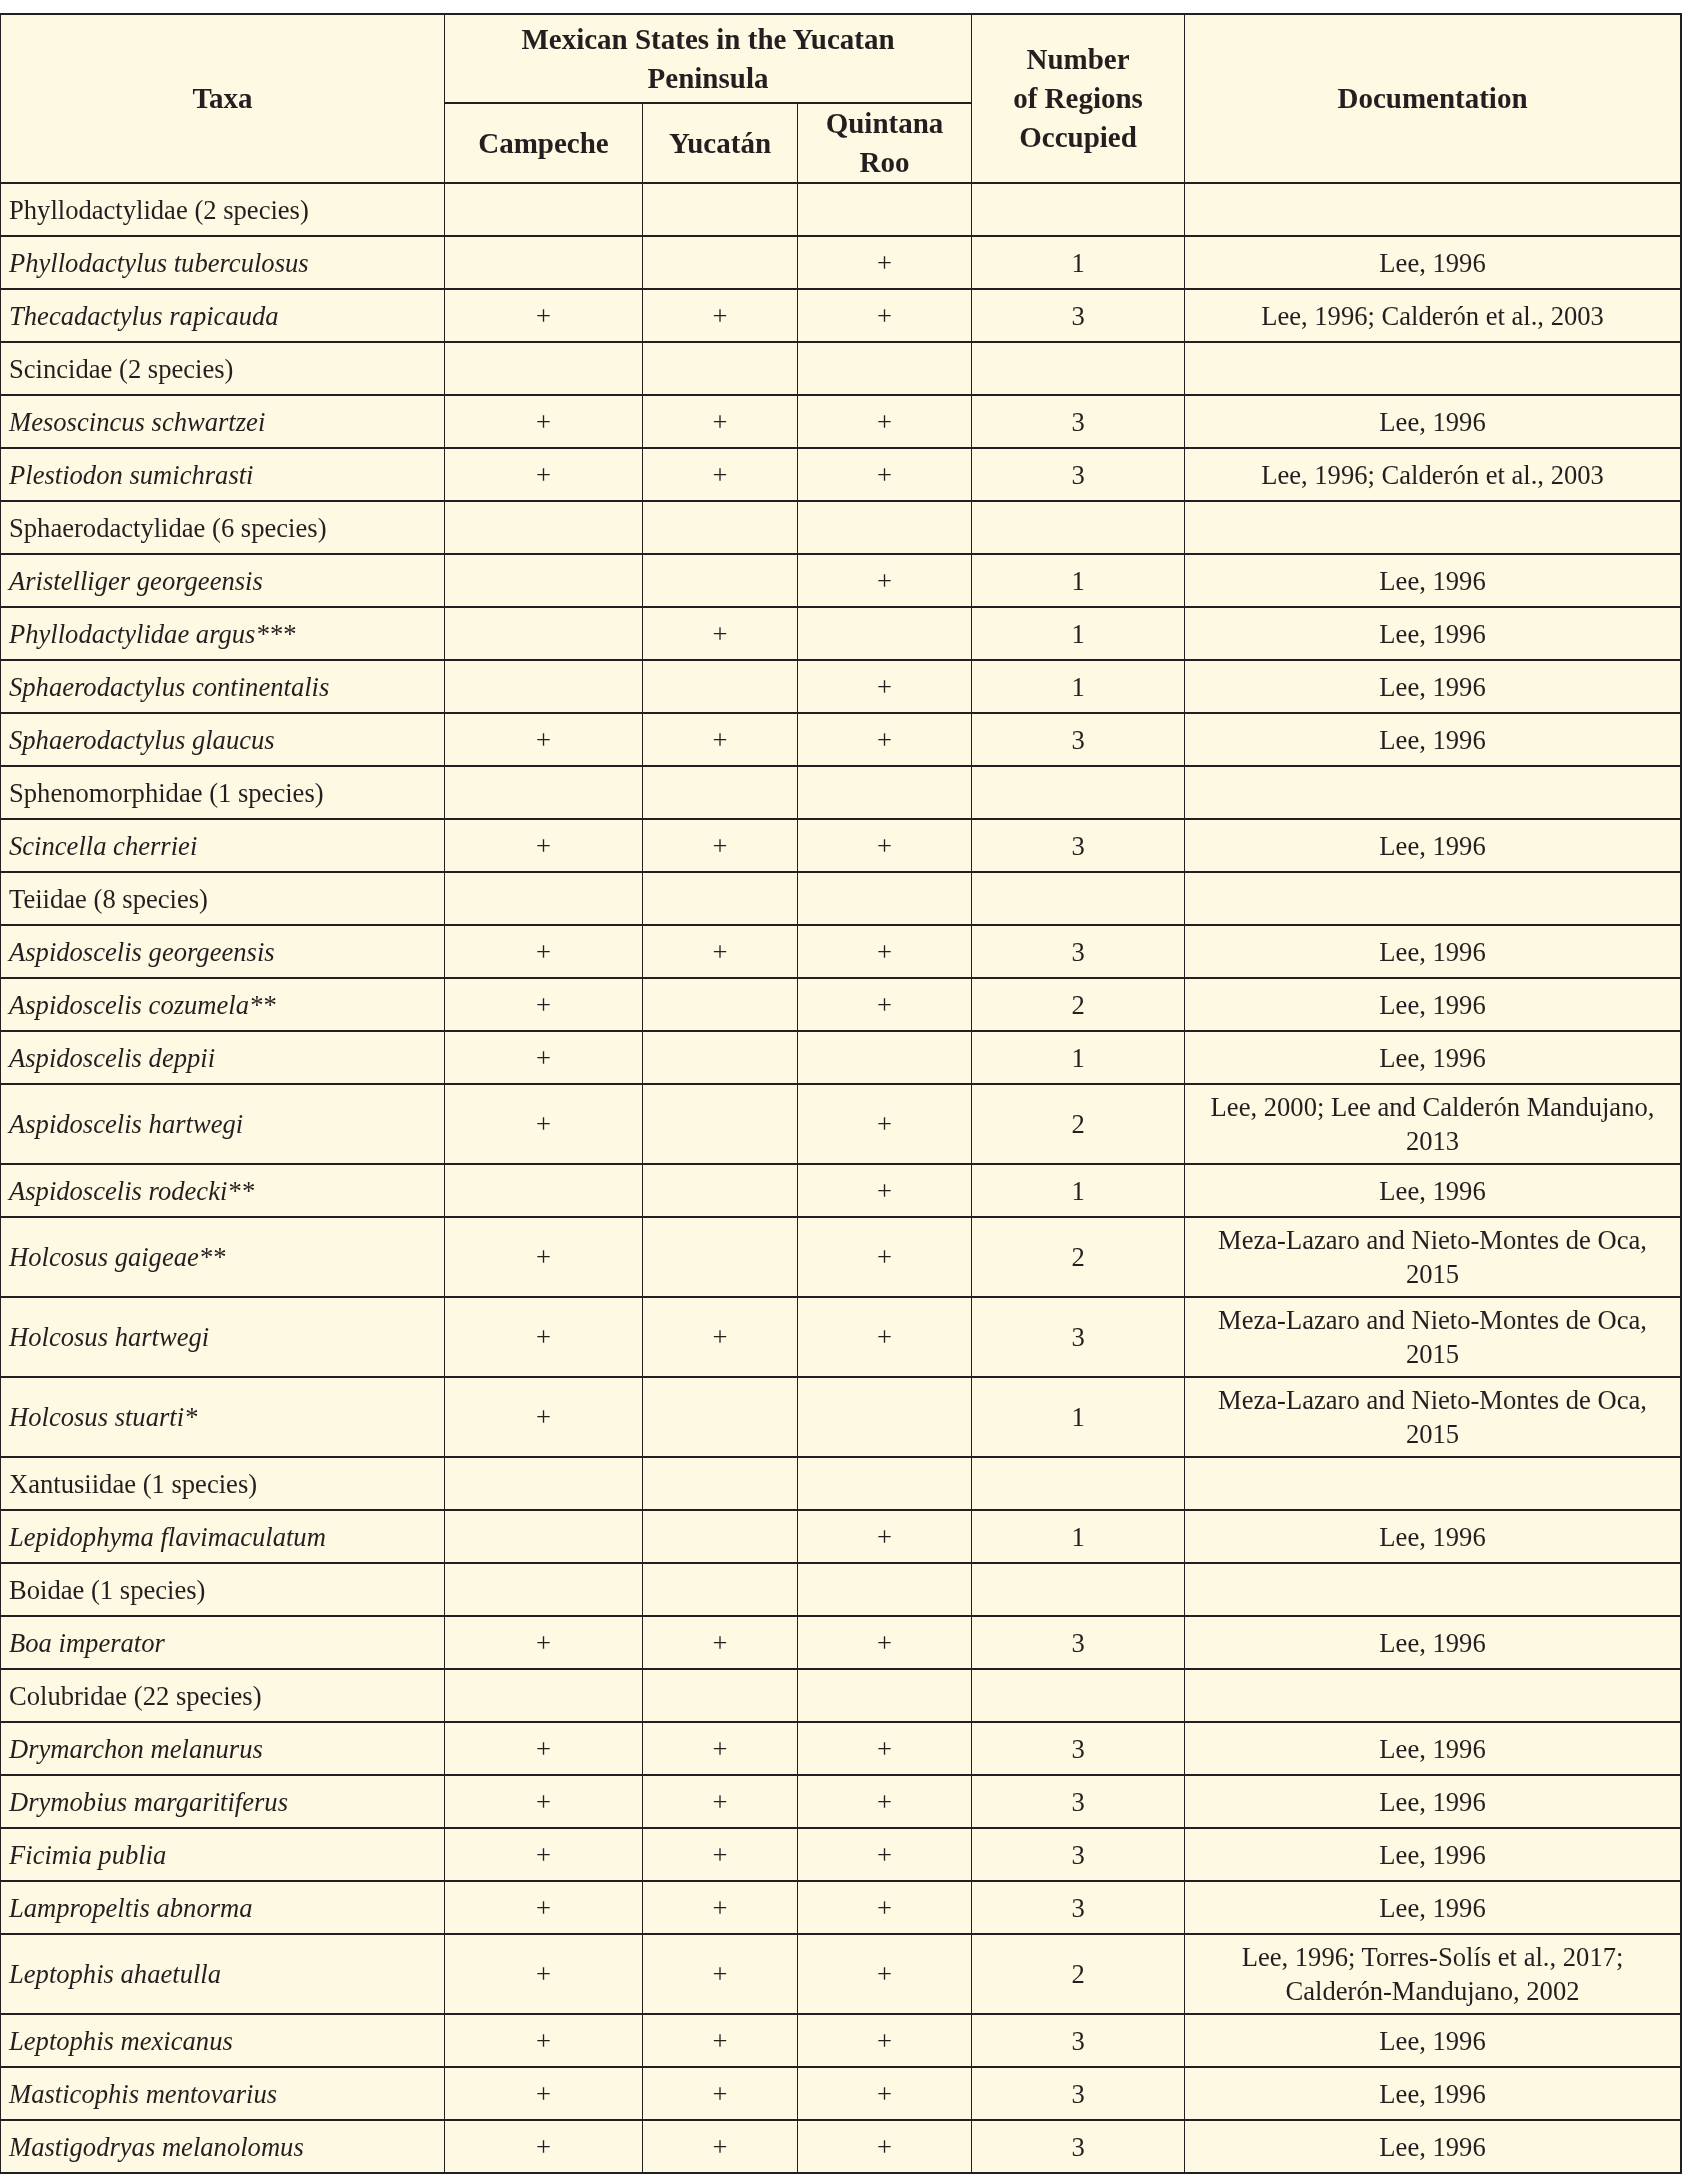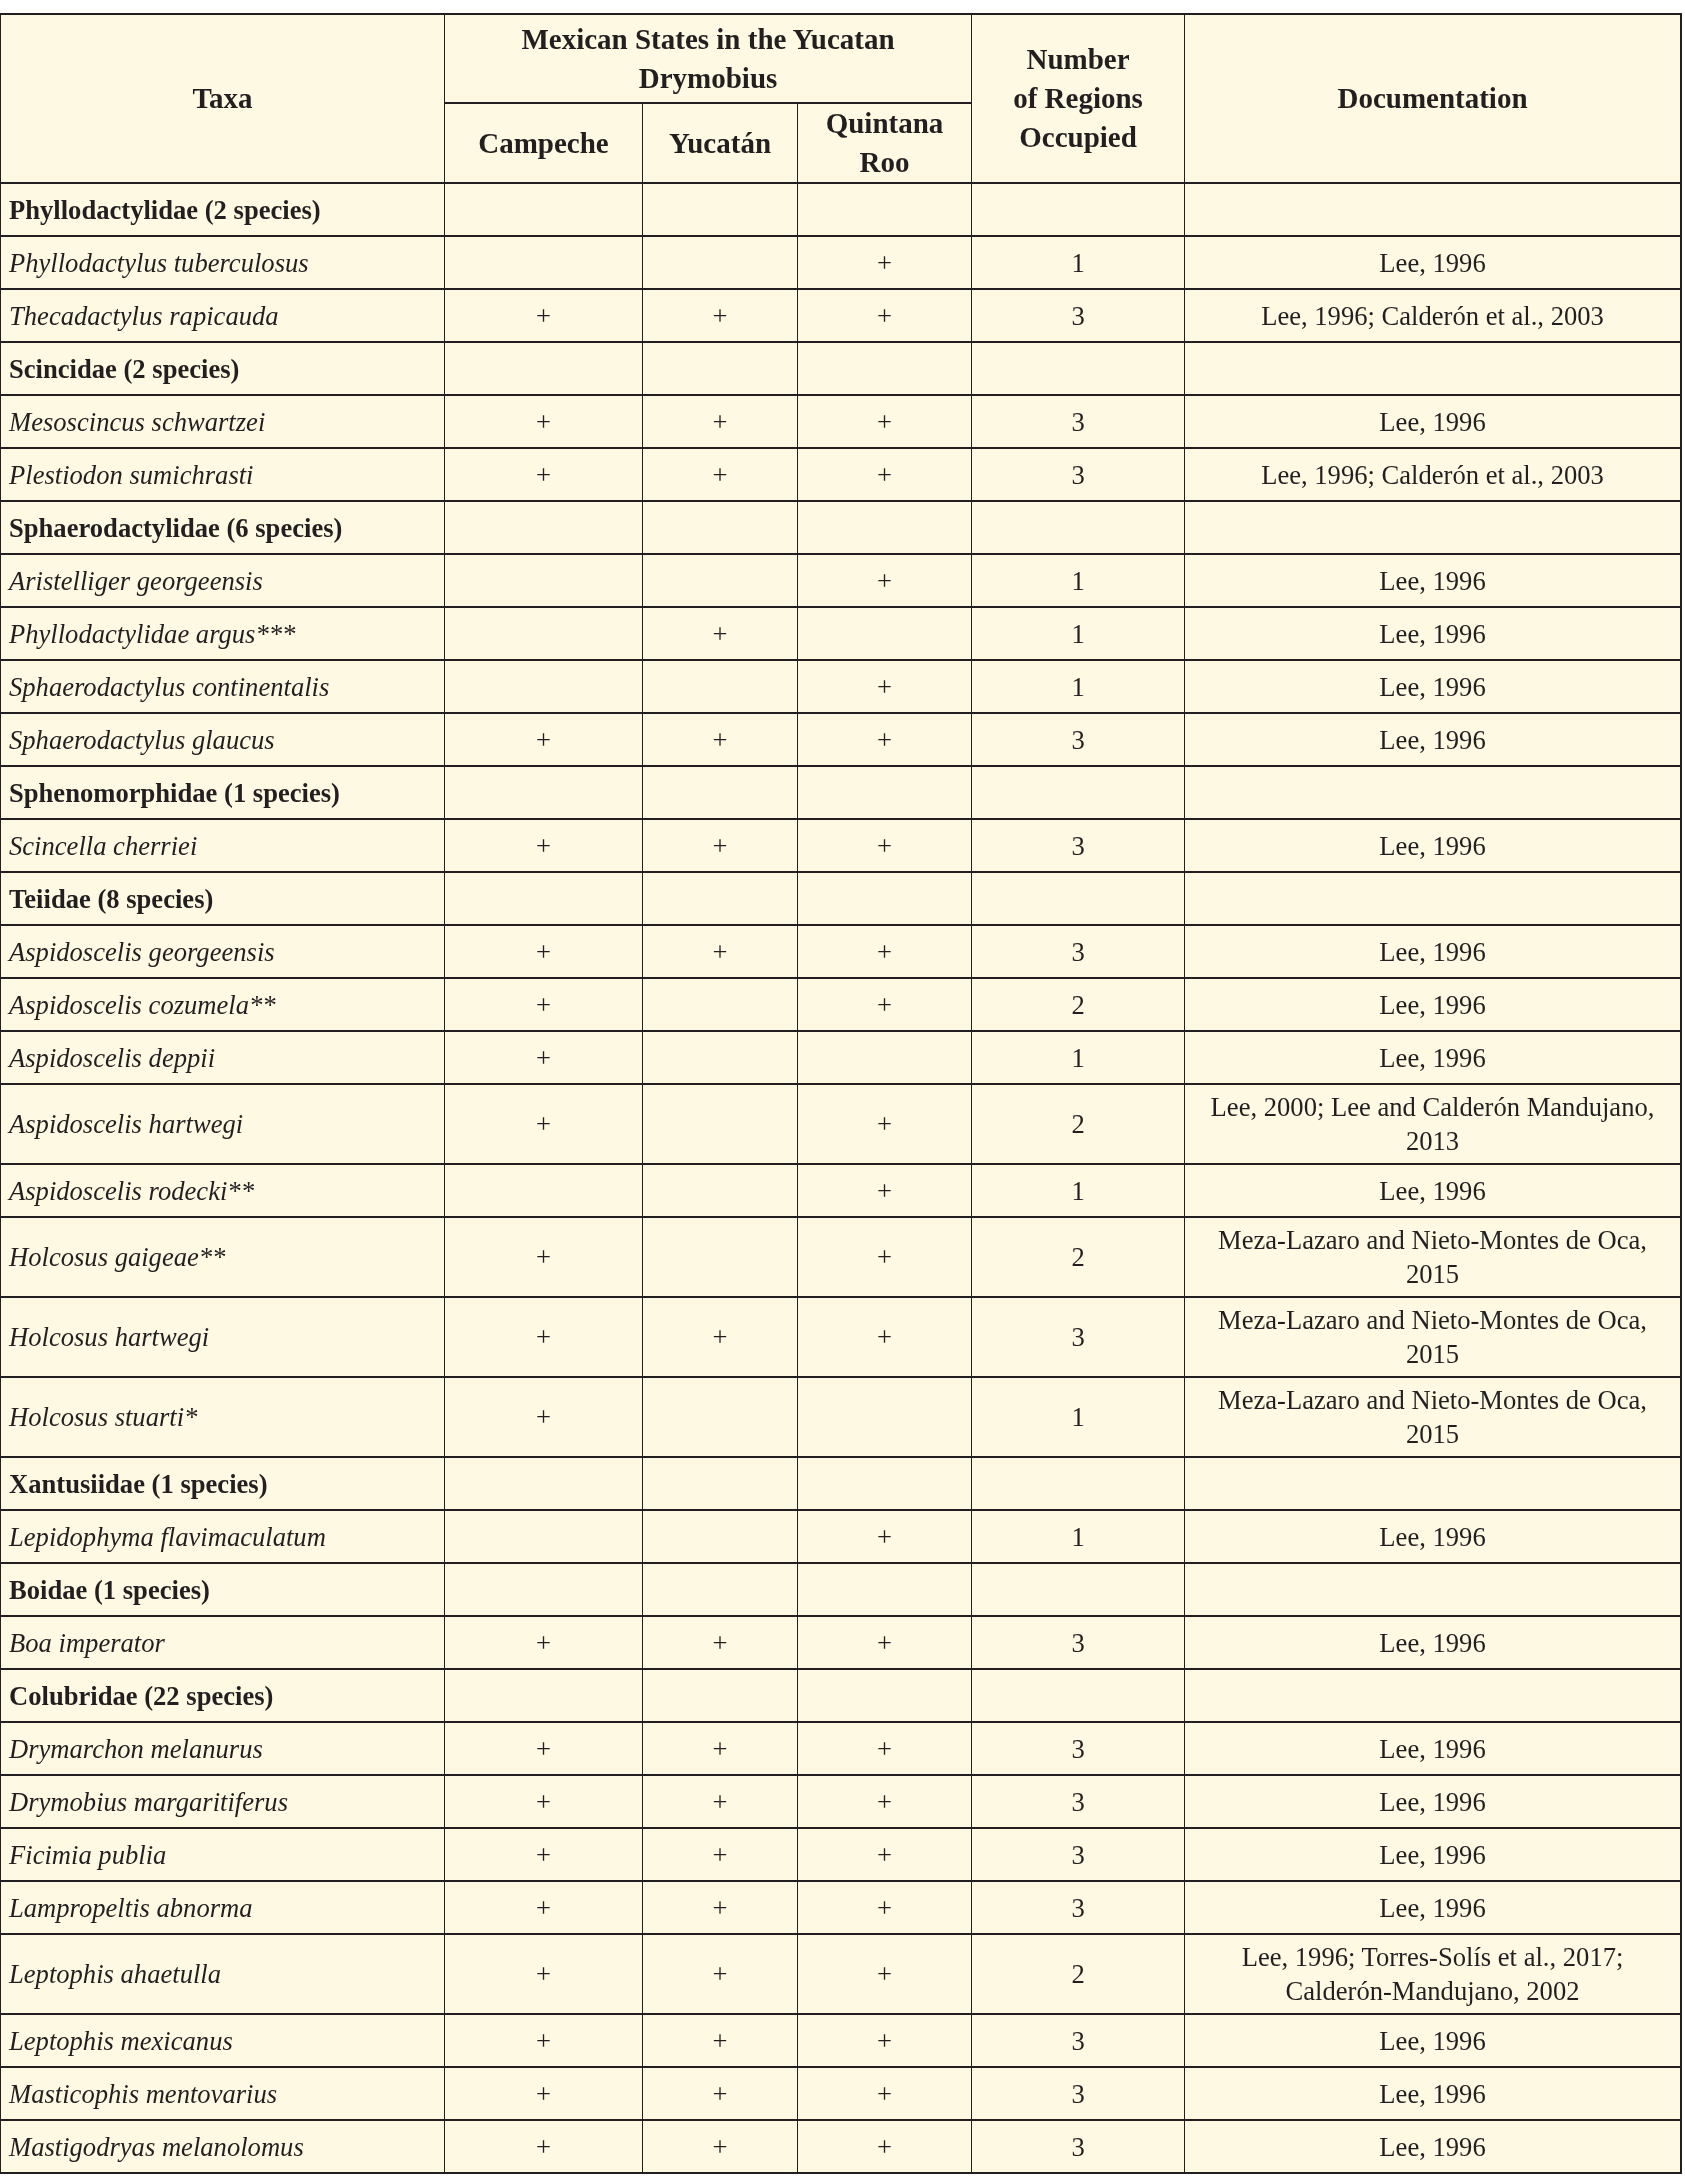--- a/index.html
+++ b/index.html
@@ -21,21 +21,21 @@
     border-top: 2.4px solid #231f20; border-bottom: 2.4px solid #231f20;
     border-left: 0.8px solid #231f20; border-right: 0.8px solid #231f20;
     padding: 0; text-align: center; vertical-align: middle;
   }
   #tbl th { font-weight: bold; font-size: 29px; line-height: 39px; }
   #tbl th.h-taxa, #tbl td.taxa { border-right: 1.6px solid #231f20; }
   #tbl th.h-group { height: 87px; border-radius: 30px; }
   #tbl th.h-state { height: 78px; }
   #tbl td { font-size: 26.6px; line-height: 34px; height: 51px; }
   #tbl td.taxa { text-align: left; padding-left: 8px; font-style: italic; }
-  #tbl tr.family td.taxa { font-style: normal; font-weight: bold; margin-top: 8px; }
+  #tbl tr.family td.taxa { font-style: normal; font-weight: normal; margin-top: 8px; }
   #tbl tr.tall td { height: 78px; }
   #tbl td.doc { padding: 0 11.3px; }
   .plus { font-size: 24px; }
   .hline { display: block; }
 </style>
 </head>
 <body>
 
 <table id="tbl">
   <colgroup>
@@ -44,21 +44,21 @@
       <col class="c-yuc">
       <col class="c-qroo">
       <col class="c-num">
       <col class="c-doc">
   </colgroup>
   <thead>
     <tr>
       <th class="h-taxa" rowspan="2">Taxa</th>
       <th class="h-group" colspan="3">
         <span class="hline">Mexican States in the Yucatan</span>
-        <span class="hline">Drymobius</span>
+        <span class="hline">Peninsula</span>
       </th>
       <th rowspan="2">
         <span class="hline">Number</span>
         <span class="hline">of Regions</span>
         <span class="hline">Occupied</span>
       </th>
       <th rowspan="2">Documentation</th>
     </tr>
     <tr>
       <th class="h-state">Campeche</th>

